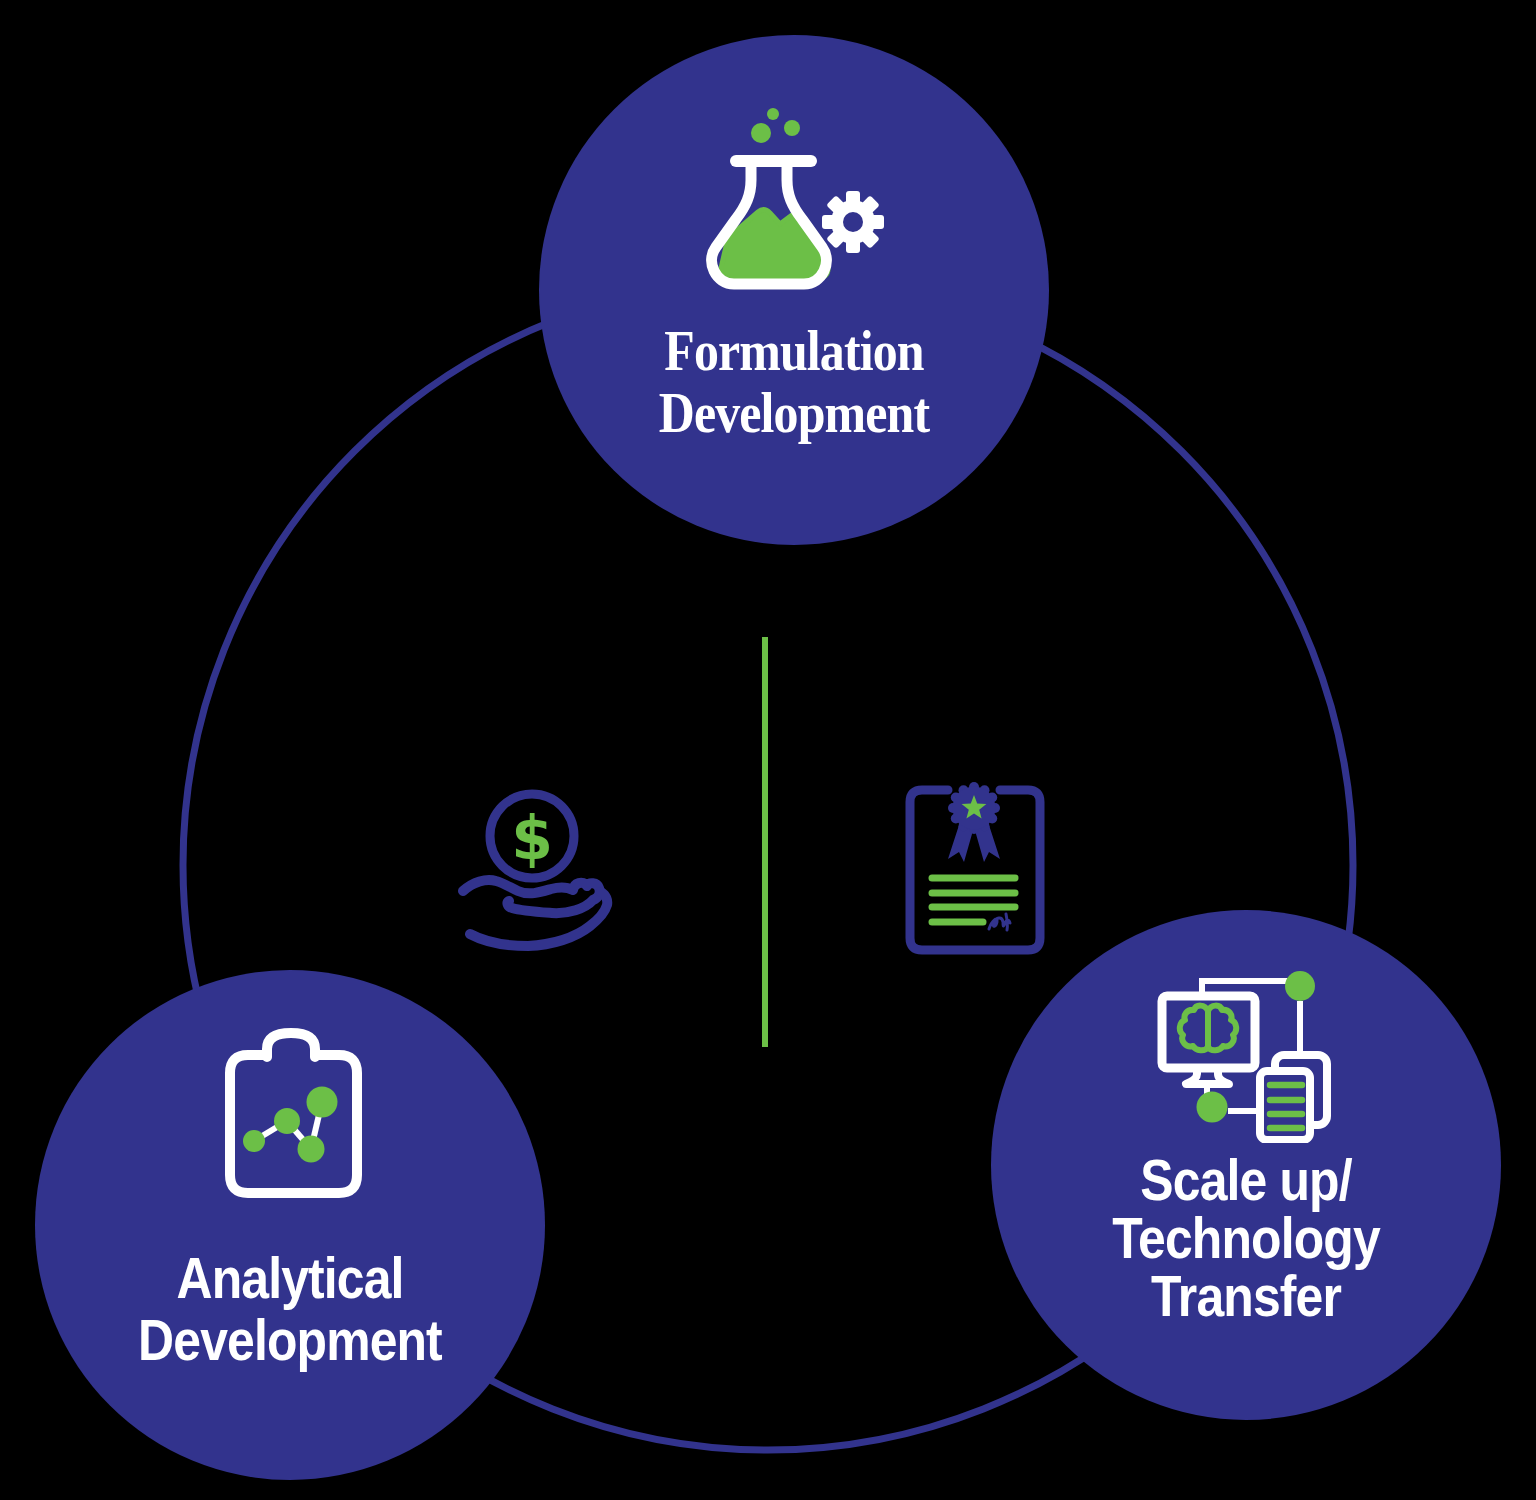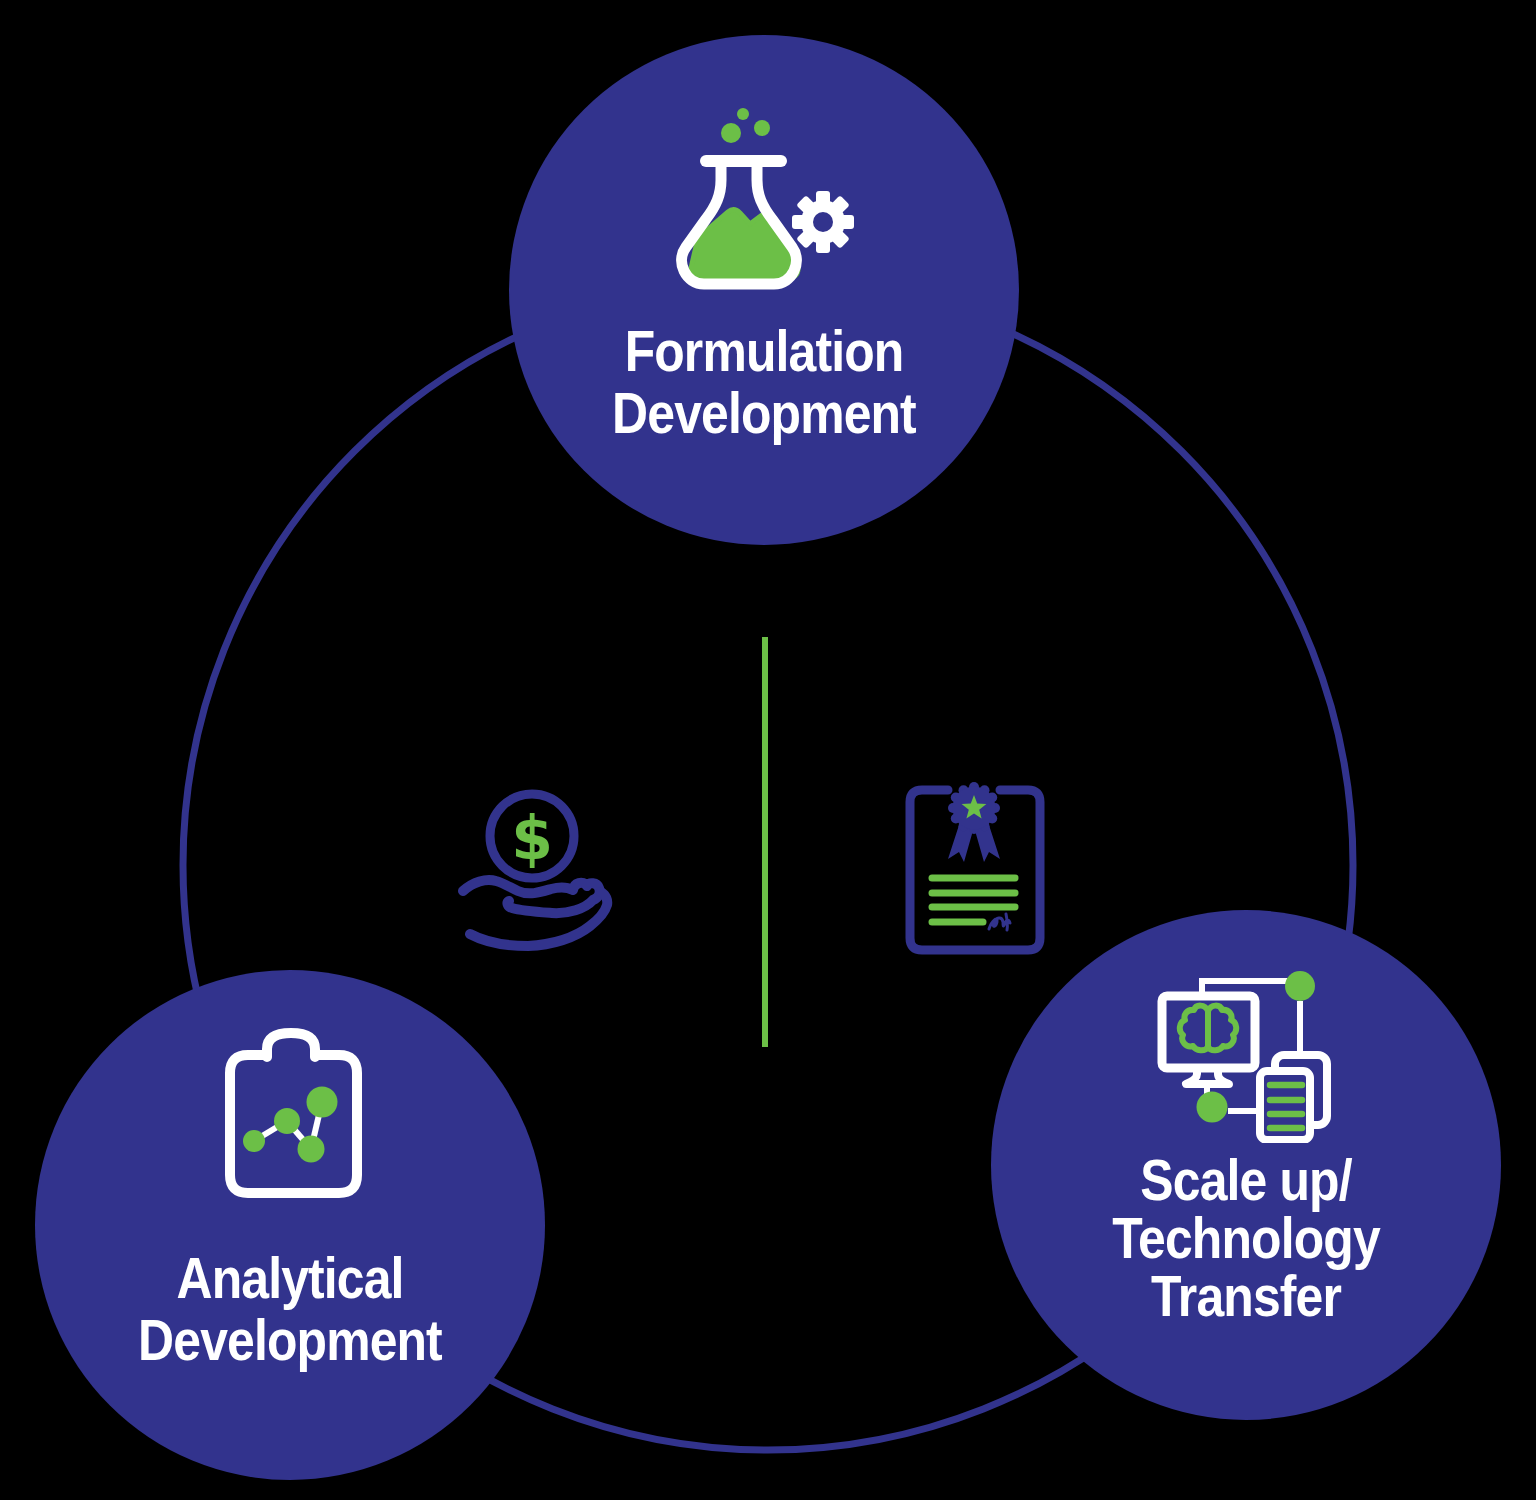--- a/index.html
+++ b/index.html
@@ -7,21 +7,21 @@
     position:relative;width:1536px;height:1500px;background:#000;overflow:hidden;
     font-family:"Liberation Sans", sans-serif;
   }
   .stage *{position:absolute;}
   svg{display:block;}
   .ring-svg{left:0;top:0;}
   .divider{left:762px;top:637px;width:6px;height:410px;background:#6CBF47;}
   .node{
     width:510px;height:510px;border-radius:50%;background:#32338D;
   }
-  .node-top{left:509px;top:35px;}
+  .node-top{left:539px;top:35px;font-family:Liberation Serif, serif;}
   .node-bl{left:35px;top:970px;}
   .node-br{left:991px;top:910px;}
   .node-label{
     left:0;width:510px;text-align:center;color:#FFFFFF;
     font-weight:bold;font-size:58px;letter-spacing:-1px;
     transform:scaleX(0.86);transform-origin:center top;
   }
   .label-top{top:285px;line-height:62px;}
   .label-bl{top:277px;line-height:62px;}
   .label-br{top:241px;line-height:58px;}

